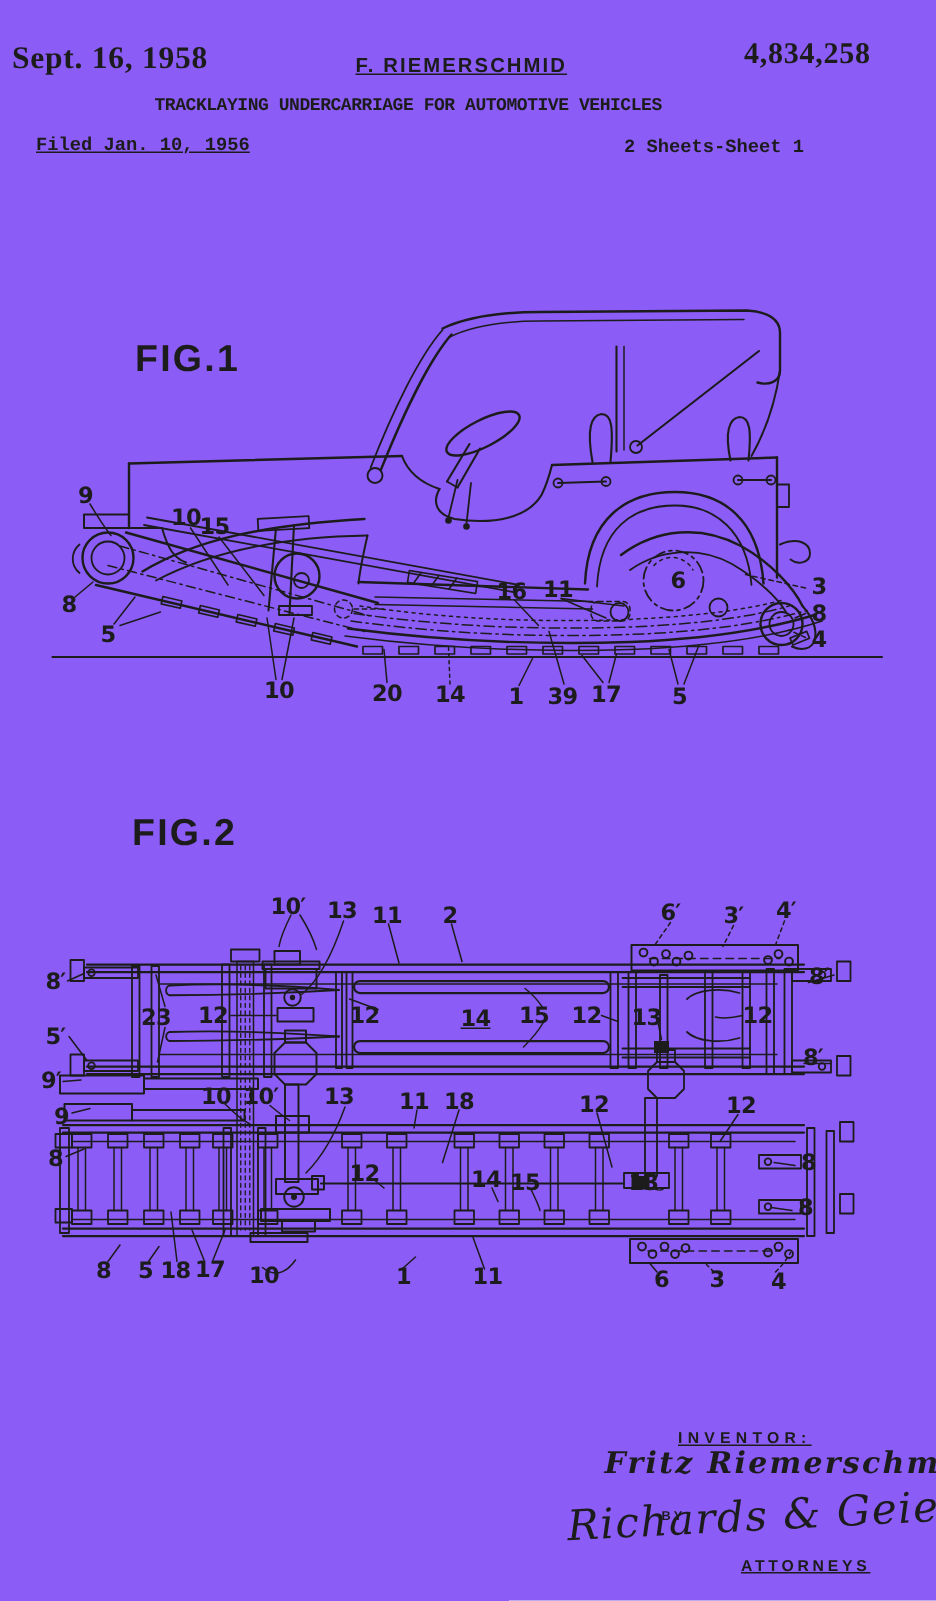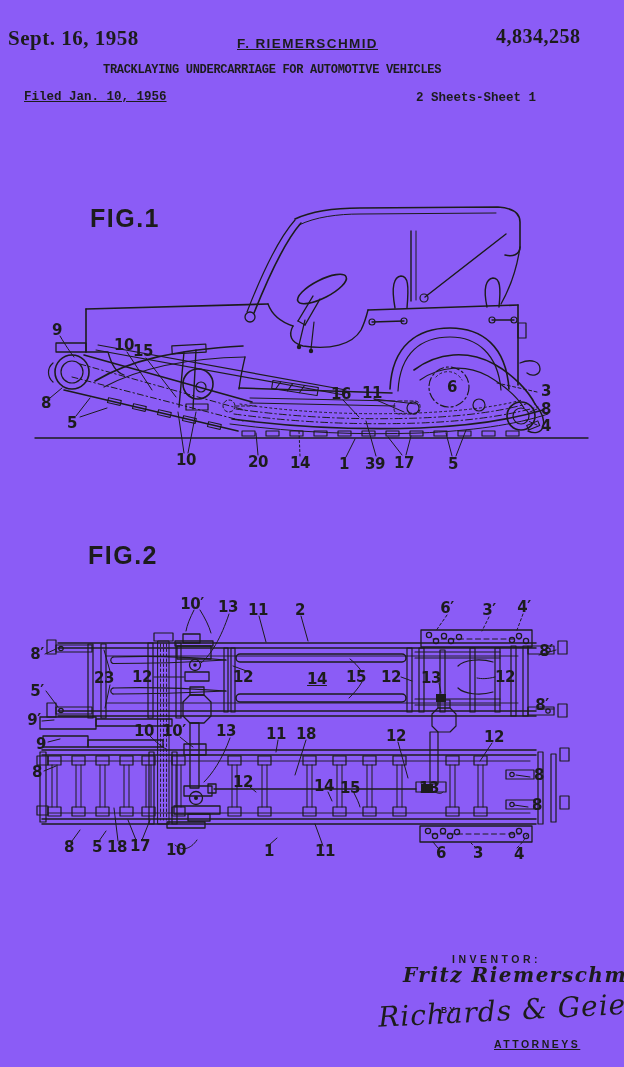--- a/index.html
+++ b/index.html
@@ -7,27 +7,27 @@
          font-family:"Liberation Sans",sans-serif;}
   .sheet *{box-sizing:border-box;}
   .abs{position:absolute;white-space:nowrap;}
   .hdr-date{left:8px;top:26px;font:700 21px "Liberation Serif",serif;letter-spacing:.5px;}
   .hdr-name{left:237px;top:36px;font:700 13.5px "Liberation Sans",sans-serif;letter-spacing:1.4px;text-decoration:underline;}
   .hdr-num{left:496px;top:25px;font:700 20px "Liberation Serif",serif;letter-spacing:.5px;}
   .hdr-title{left:103px;top:63px;font:700 12px "Liberation Mono",monospace;letter-spacing:-.3px;}
   .hdr-filed{left:24px;top:90px;font:700 12.5px "Liberation Mono",monospace;text-decoration:underline;}
   .hdr-sheet{left:380px;top:91px;font:700 12.5px "Liberation Mono",monospace;margin-left:36px;}
   .fig-label{font:700 25px "Liberation Sans",sans-serif;letter-spacing:1.5px;}
-  .fig-label.f1{left:90px;top:204px;}
+  .fig-label.f1{left:90px;top:225px;}
   .fig-label.f2{left:88px;top:541px;}
   .art{position:absolute;left:0;top:0;}
   .co{position:absolute;transform:translate(-50%,-50%);font:700 15px "DejaVu Sans",sans-serif;
       letter-spacing:-.5px;white-space:nowrap;}
   .co.u{text-decoration:underline;}
-  .sig-cap{left:452px;top:953px;font:700 10.5px "Liberation Sans",sans-serif;letter-spacing:3.5px;}
+  .sig-cap{left:452px;top:953px;font:700 10.5px "Liberation Sans",sans-serif;letter-spacing:3.5px;text-decoration:underline;}
   .sig-name{left:403px;top:963px;font:italic 700 20px "DejaVu Serif",serif;letter-spacing:1.5px;}
   .sig-by{left:441px;top:991px;font:700 8.5px "Liberation Sans",sans-serif;letter-spacing:2px;margin-top:14px;}
   .sig-scrawl{left:378px;top:994px;font:italic 28px "DejaVu Serif",serif;transform:rotate(-3deg);letter-spacing:1px;}
   .sig-att{left:494px;top:1038px;font:700 10.5px "Liberation Sans",sans-serif;letter-spacing:2.5px;text-decoration:underline;}
 </style>
 </head>
 <body>
 
 <div class="sheet">
 

